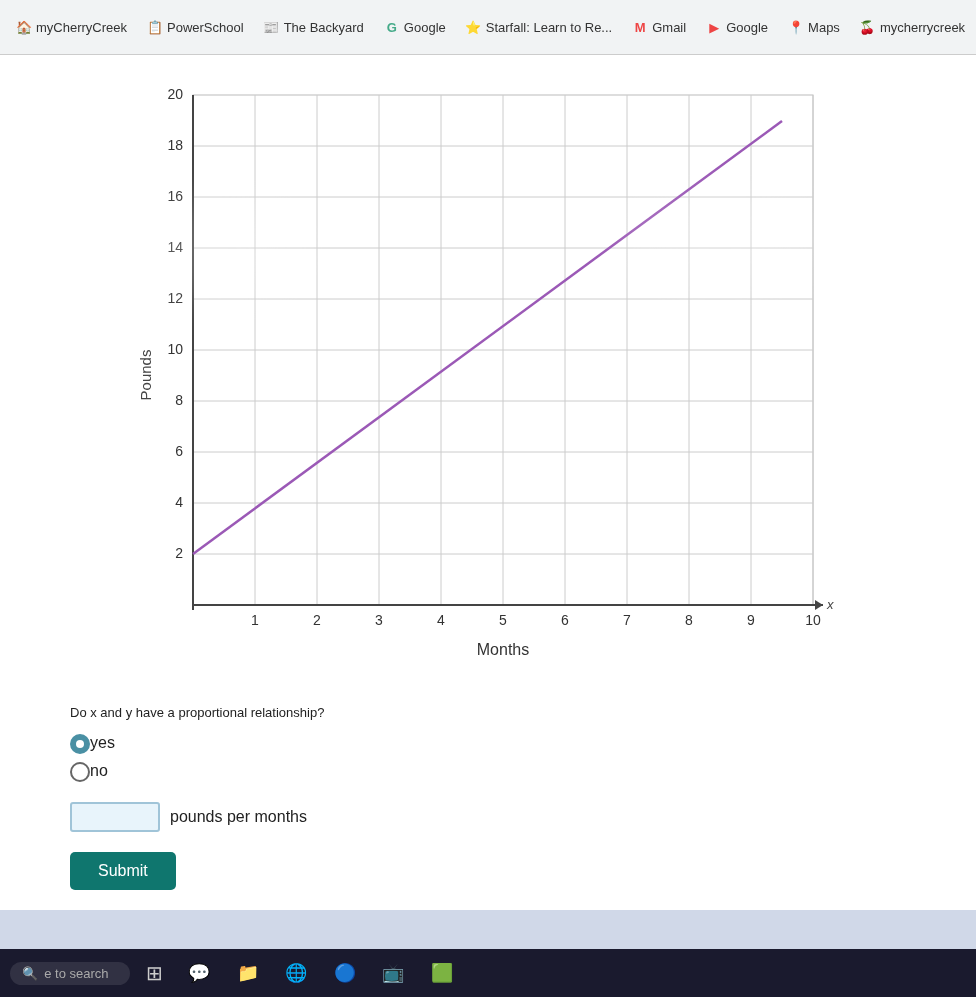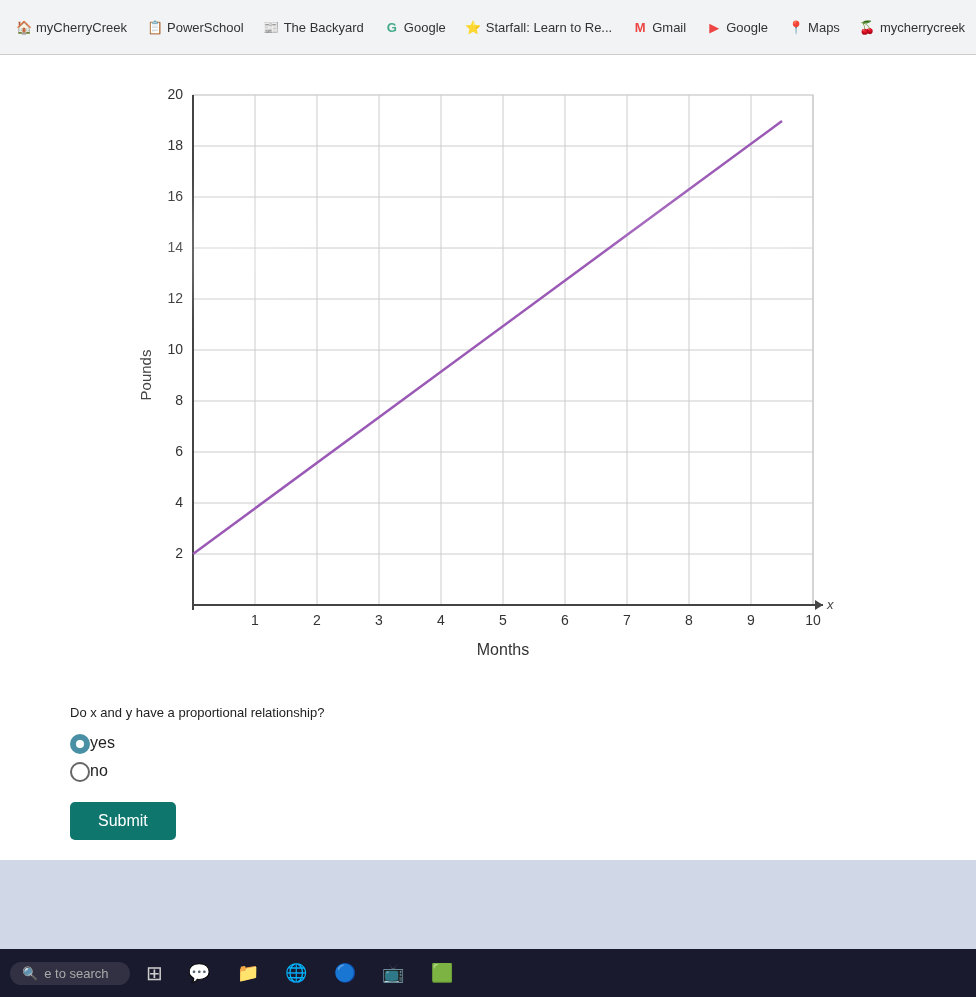--- a/index.html
+++ b/index.html
@@ -318,20 +318,24 @@
         <span>yes</span>
       </div>
       <div class="radio-option">
         <div class="radio-circle"></div>
         <span>no</span>
       </div>
     </div>
 
     
 
+    <div class="answer-row">
+      <input class="answer-input" type="text" value="" style="">
+      <span class="answer-unit">pounds per months</span>
+    </div>
 
     <button class="submit-btn">Submit</button>
   </div>
 
 </div>
 
 <div class="glare" style="width:200px;height:100px;top:200px;left:100px;opacity:0.3;"></div>
 <div class="glare" style="width:200px;height:80px;top:200px;left:620px;opacity:0.3;"></div>
 
 <div class="taskbar">

